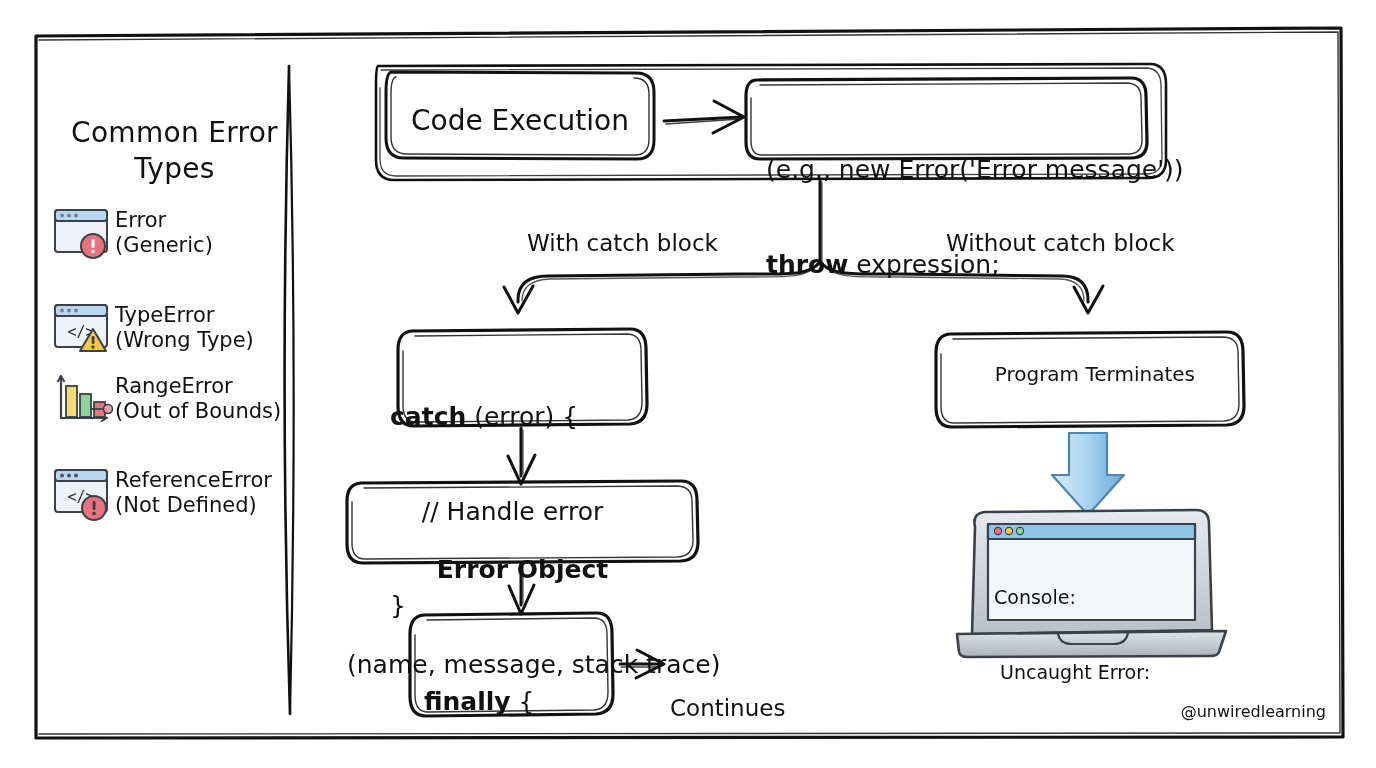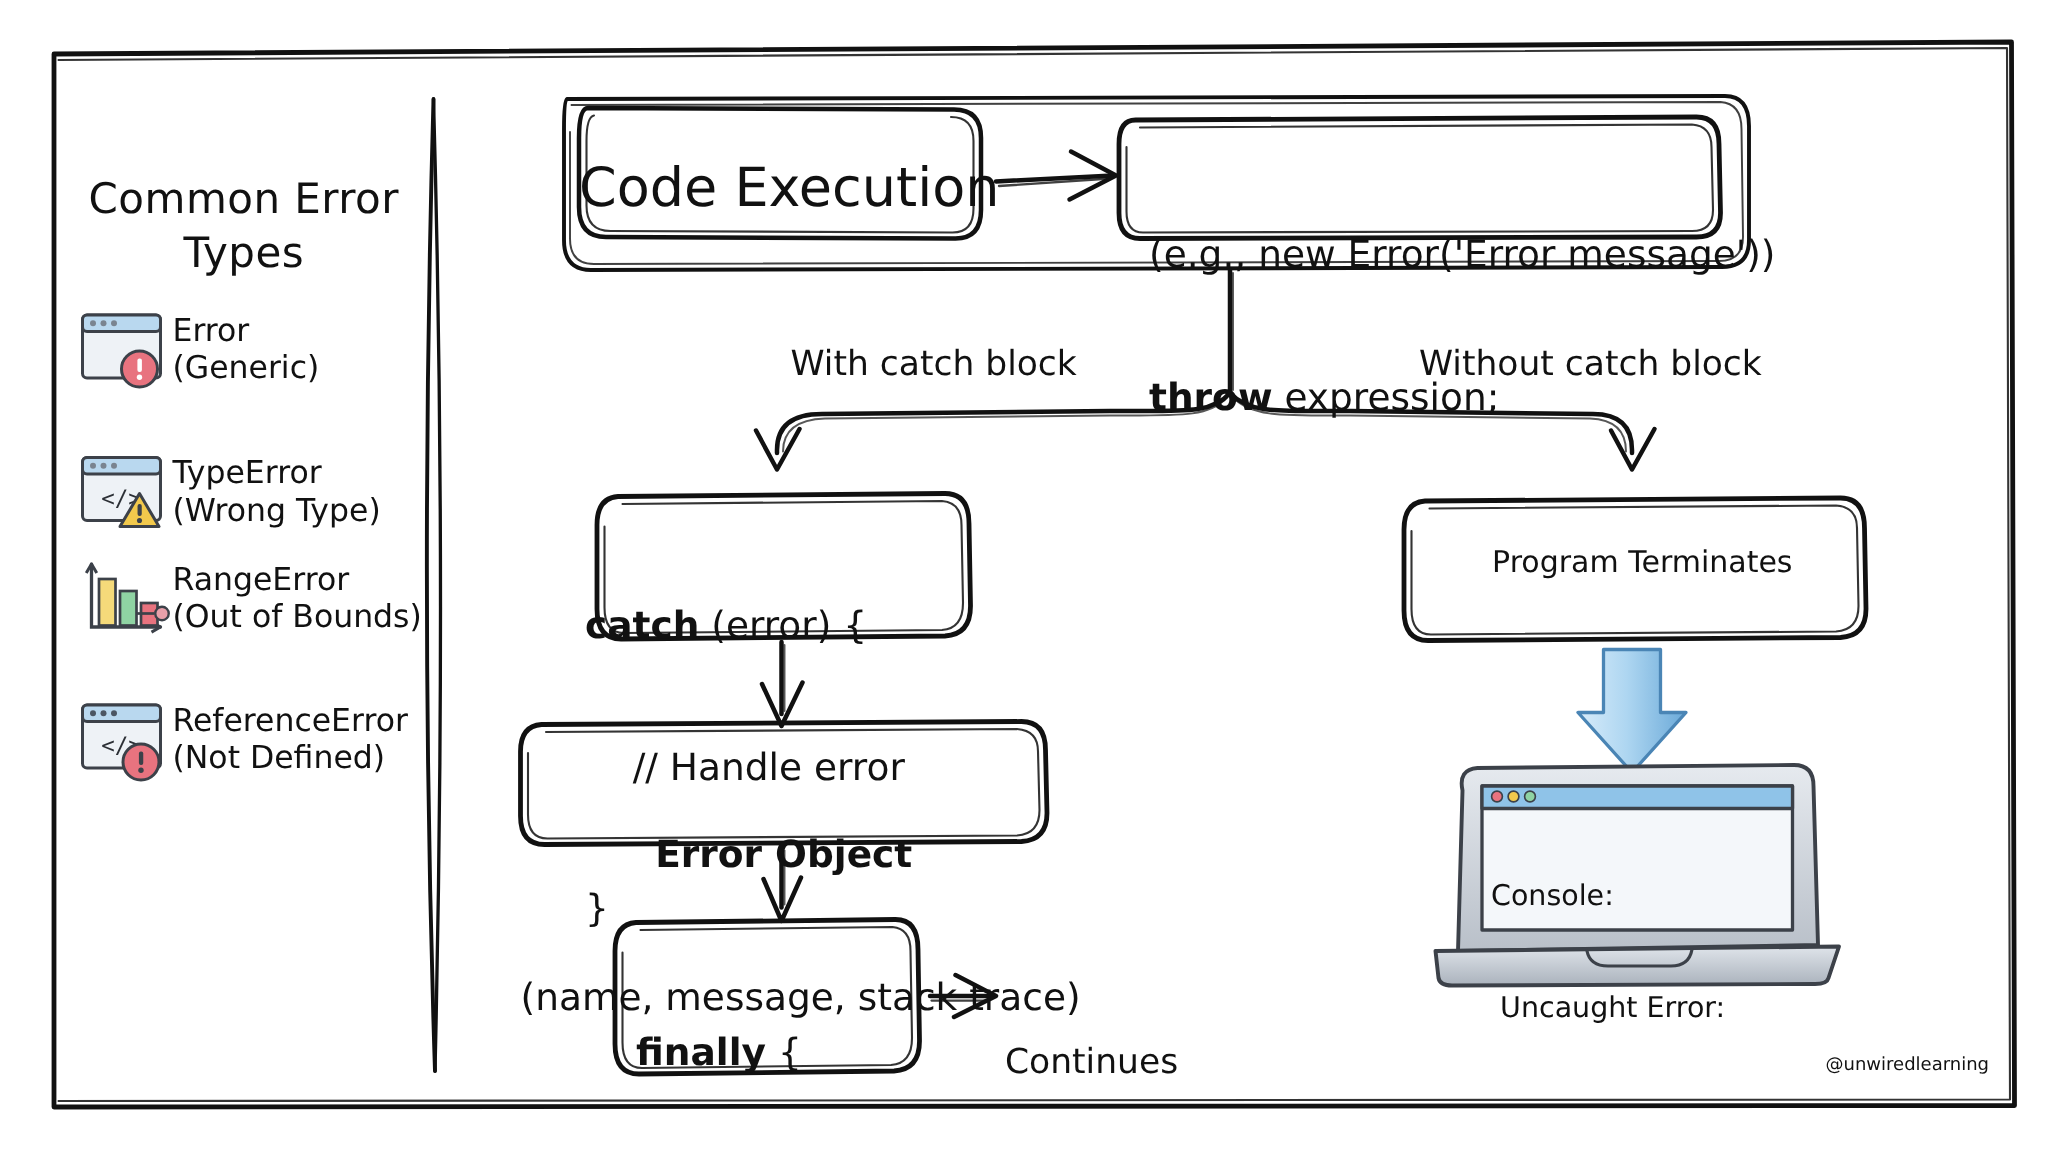--- a/index.html
+++ b/index.html
@@ -23,21 +23,21 @@
   .err-sub{display:block;}
 
   .boxtext{
     position:absolute;font-size:25px;line-height:1.26;
     white-space:pre;
   }
   .ctr{text-align:center;}
   .bold{font-weight:700;}
   .branch-label{position:absolute;font-size:23px;}
   .small-note{position:absolute;font-size:23px;}
-  .watermark{position:absolute;right:50px;top:702px;font-size:12px;}
+  .watermark{position:absolute;right:50px;top:702px;font-size:16px;}
 
   .console-text{position:absolute;font-size:19px;line-height:1.32;white-space:pre;}
 </style>
 </head>
 <body>
 
 <div id="stage">
 
   <svg class="layer" viewBox="0 0 1376 768">
     <defs>
@@ -200,21 +200,21 @@
       <circle cx="7" cy="5.5" r="2" fill="#4c5663"></circle>
         <circle cx="14" cy="5.5" r="2" fill="#4c5663"></circle>
         <circle cx="21" cy="5.5" r="2" fill="#4c5663"></circle>
       <text x="26" y="32" font-family="DejaVu Sans Mono, monospace" font-size="15" text-anchor="middle" fill="#2b2f35">&lt;/&gt;</text>
       <circle cx="39" cy="38" r="12" fill="#e8737f" stroke="#3c4149" stroke-width="2"></circle>
       <rect x="37.6" y="31" width="2.9" height="9" rx="1.3" fill="#3c4149"></rect>
       <circle cx="39" cy="43.5" r="1.8" fill="#3c4149"></circle>
     </g>
   </svg>
 
-  <div class="txt sidebar-title" style="white-space:pre-line;">Common Error
+  <div class="txt sidebar-title" style="white-space:pre-line;margin-left:12px;">Common Error
 Types</div>
 
   <div class="err-item" style="top:212px;">
     <div class="err-label">
       <span>Error</span>
       <span class="err-sub">(Generic)</span>
     </div>
   </div>
   <div class="err-item" style="top:307px;">
     <div class="err-label">
@@ -228,21 +228,21 @@
       <span class="err-sub">(Out of Bounds)</span>
     </div>
   </div>
   <div class="err-item" style="top:472px;">
     <div class="err-label">
       <span>ReferenceError</span>
       <span class="err-sub">(Not Defined)</span>
     </div>
   </div>
 
-  <div class="boxtext ctr" style="left:386px;top:103px;width:268px;font-size:36px;">Code Execution</div>
+  <div class="boxtext ctr" style="left:386px;top:103px;width:268px;font-size:28px;">Code Execution</div>
 
   <div class="boxtext" style="left:766px;top:91px;width:380px;">
     <div>(e.g., new Error('Error message'))</div>
     <div><span class="bold">throw</span><span> expression;</span></div>
   </div>
 
   <div class="branch-label" style="left:527px;top:230px;">With catch block</div>
   <div class="branch-label" style="left:898px;top:230px;margin-left:48px;">Without catch block</div>
 
   <div class="boxtext" style="left:390px;top:338px;width:240px;">

